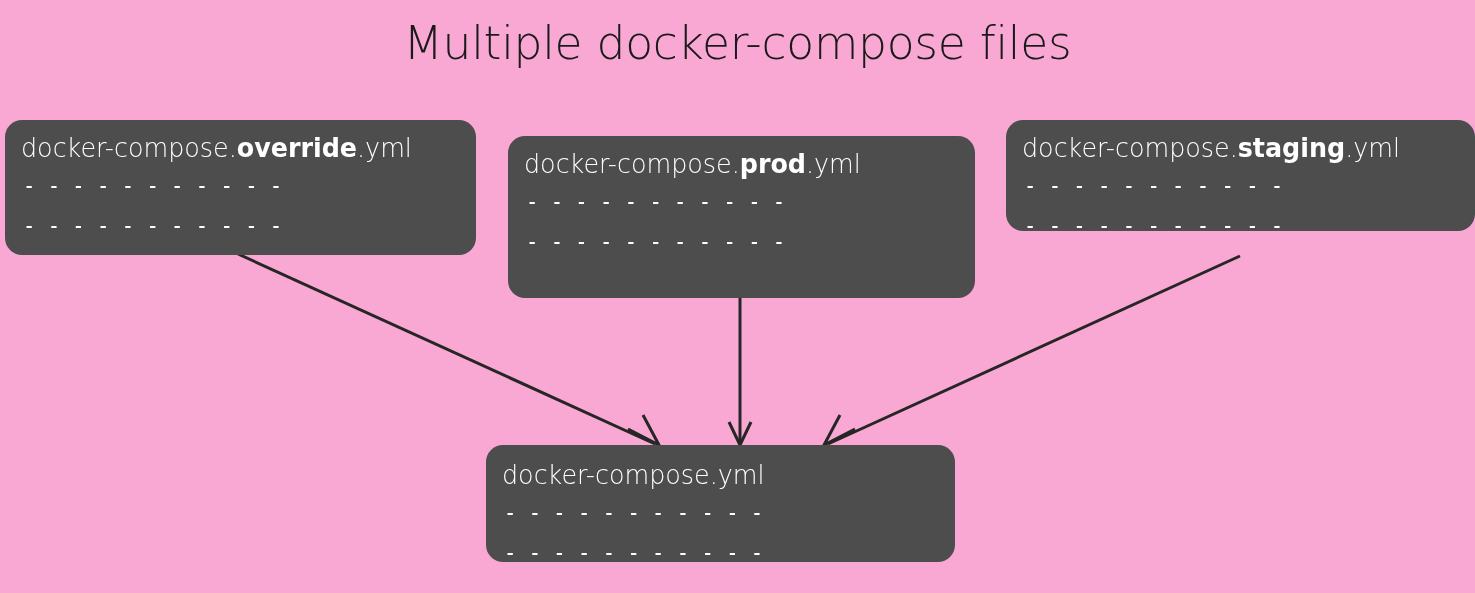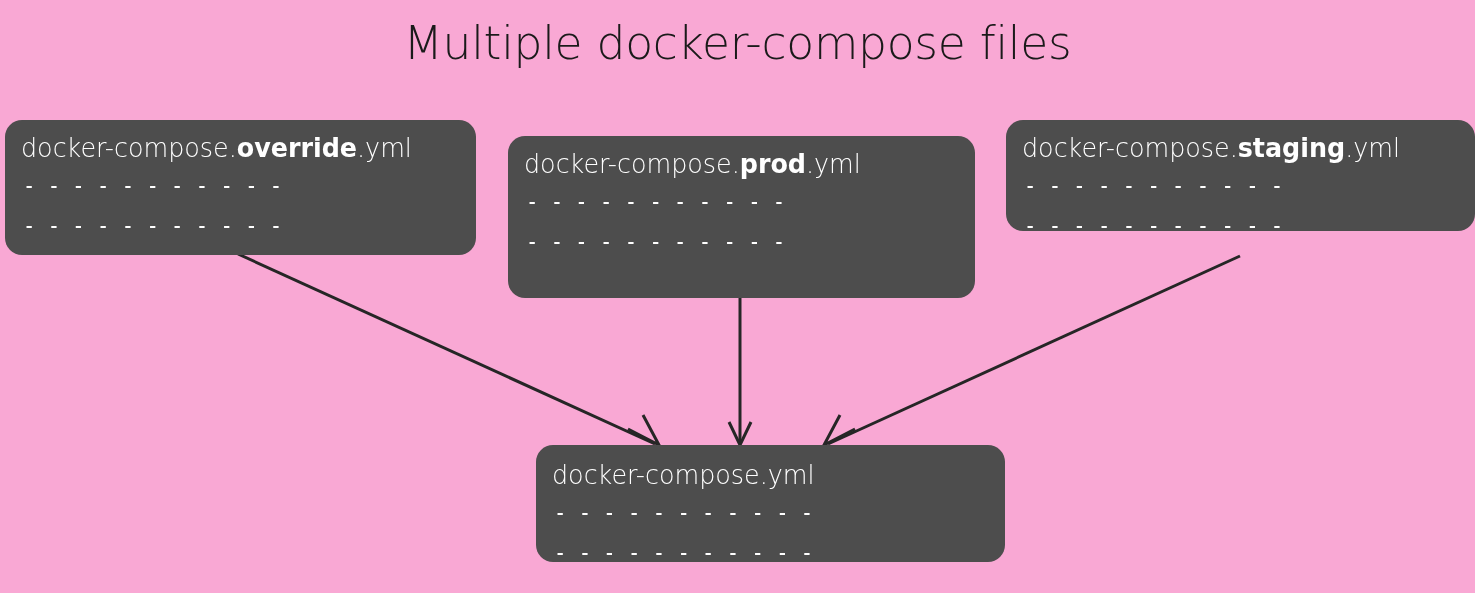--- a/index.html
+++ b/index.html
@@ -78,21 +78,21 @@
     transform-origin: left top;
   }
 
   .dash-line.l1 { top: 56px; }
   .dash-line.l2 { top: 96px; }
 
   
   #box-override { left: 5px;    top: 120px; width: 471px; height: 135px; }
   #box-prod     { left: 508px;  top: 136px; width: 467px; height: 162px; }
   #box-staging  { left: 1006px; top: 120px; width: 469px; height: 111px; }
-  #box-base     { left: 536px;  top: 445px; width: 469px; height: 117px; }
+  #box-base     { left: 486px;  top: 445px; width: 469px; height: 117px; }
 
   #box-base .file-name { top: 12px; }
   #box-base .dash-line.l1 { top: 58px; }
   #box-base .dash-line.l2 { top: 98px; }
 
   
   #arrow-layer {
     position: absolute;
     left: 0;
     top: 0;

